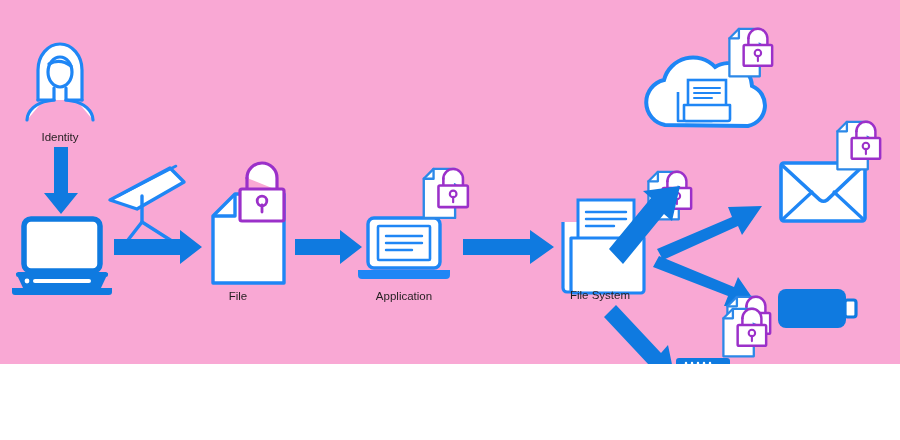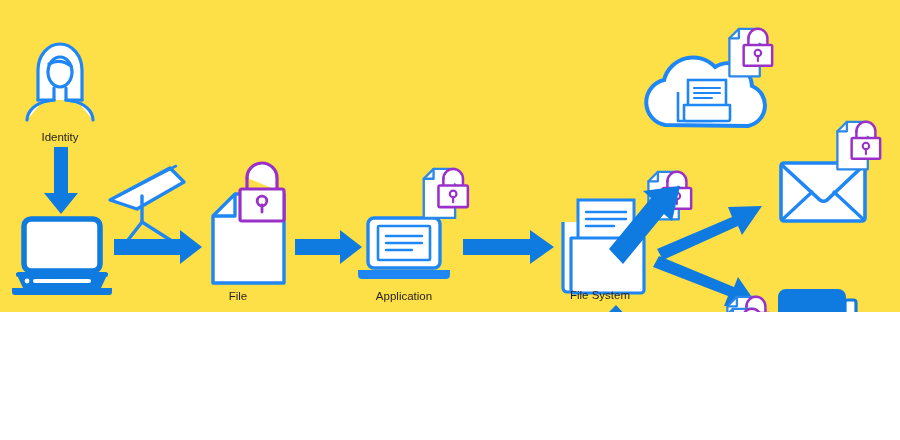--- a/index.html
+++ b/index.html
@@ -7,22 +7,22 @@
     margin: 0;
     padding: 0;
     background: #ffffff;
   }
   body {
     font-family: "Liberation Sans", sans-serif;
   }
   #diagram-root {
     position: relative;
     width: 900px;
-    height: 312px;
-    background: #fde047;
+    height: 364px;
+    background: #f9a8d4;
     overflow: hidden;
   }
   #diagram-svg {
     position: absolute;
     left: 0;
     top: 0;
     width: 900px;
     height: 440px;
   }
   .node-label {

